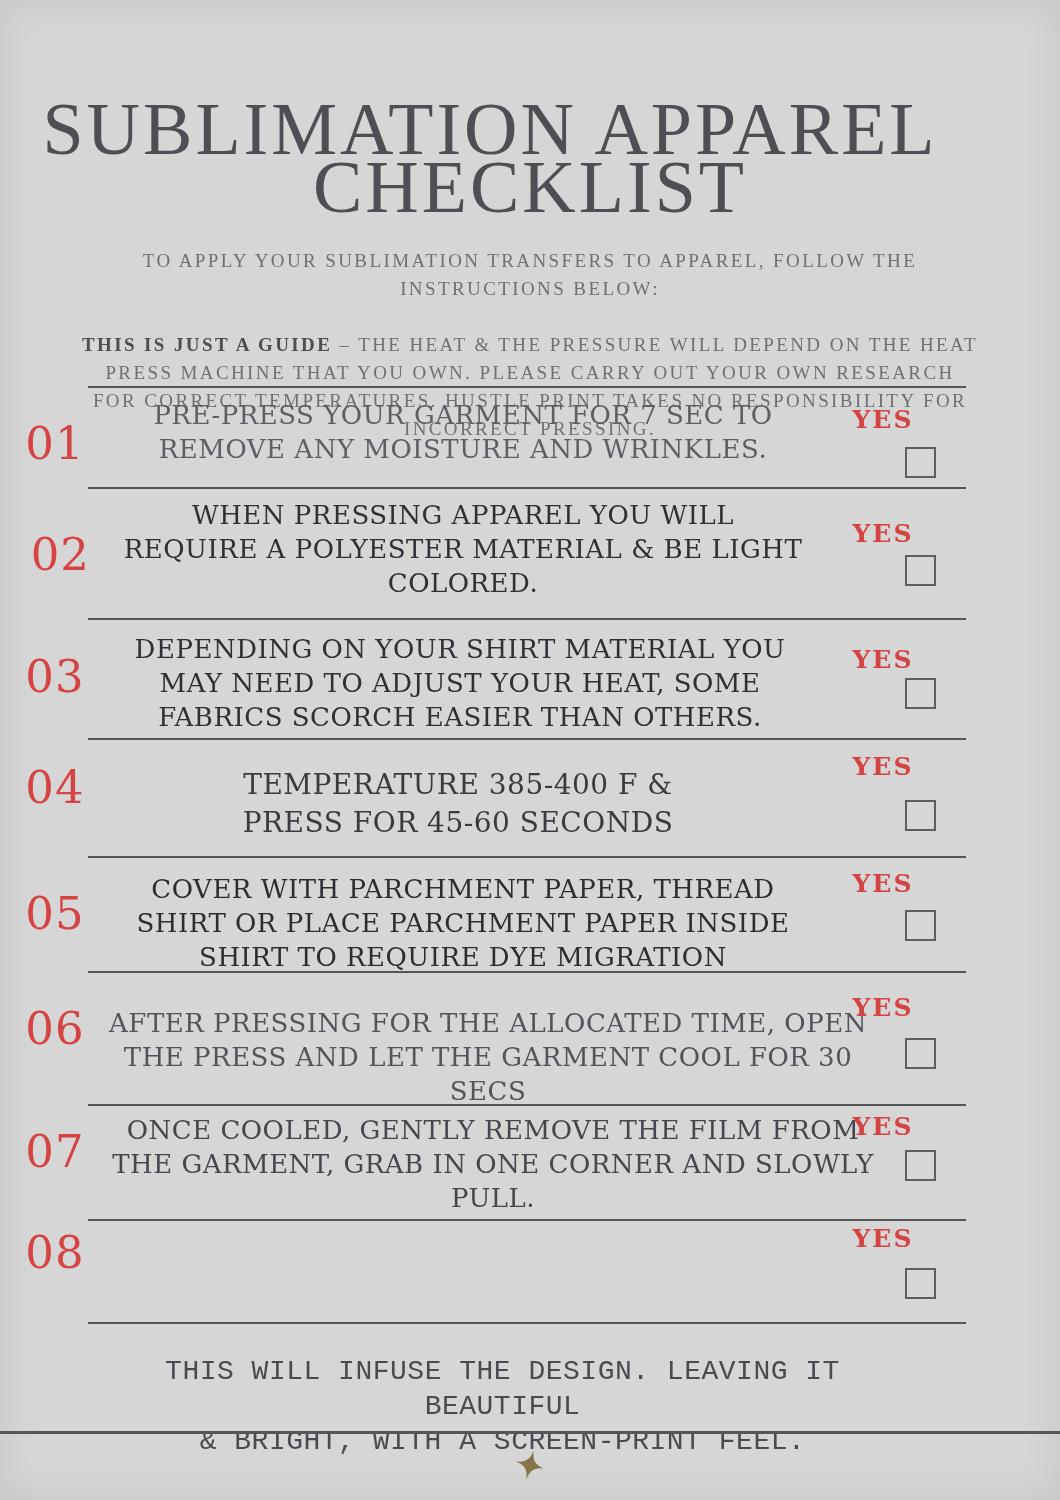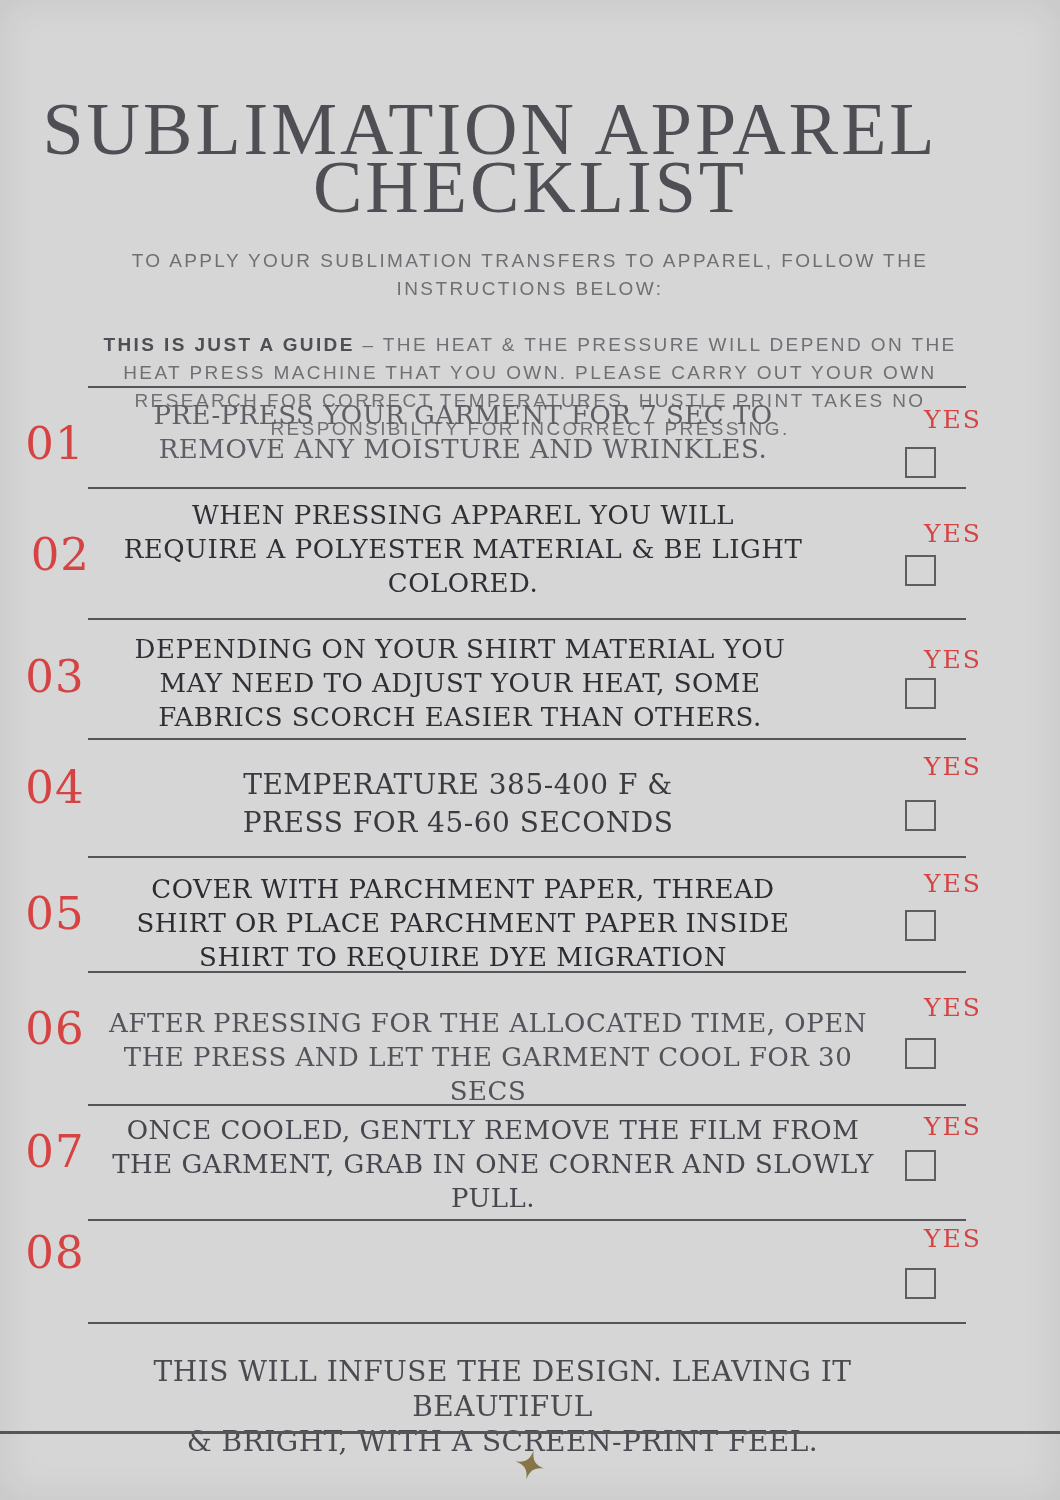--- a/index.html
+++ b/index.html
@@ -30,21 +30,21 @@
   #intro{
     top:200px;left:80px;width:900px;
     text-align:center;
     font-family:"Liberation Sans", sans-serif;
     font-size:19px;
     line-height:28px;
     letter-spacing:2.4px;
     color:#6f6f74;
     white-space:pre-line;
   }
-  #intro .block{display:block;white-space:pre-line;}
+  #intro .block{display:block;white-space:pre-line;font-family:Liberation Serif, serif;}
   #intro strong{font-weight:700;}
   
   .sep{
     left:88px;width:878px;height:2px;
     background:#55555a;
   }
   #bottom-rule{
     left:0;width:1060px;height:3px;
     background:#55555a;
   }
@@ -57,40 +57,42 @@
     letter-spacing:1px;
   }
   .step{
     text-align:center;
     font-size:26px;
     line-height:34px;
     letter-spacing:.5px;
     white-space:pre-line;
   }
   .yes{
-    left:908px;width:90px;
+    left:838px;width:90px;
     text-align:center;
     font-size:25px;
     letter-spacing:2px;
     line-height:1.1;
+    font-weight:bold;
   }
   .box{
     left:905px;width:27px;height:27px;
     border:2px solid #5e5e62;
     background:transparent;
   }
   
   #footer-note{
     top:1354px;left:100px;width:805px;
     text-align:center;
     font-size:28px;
     line-height:35px;
     letter-spacing:.5px;
     white-space:pre-line;
     color:#4a4a51;
+    font-family:Liberation Mono, monospace;
   }
   #sparkle{
     top:1449px;left:515px;width:30px;height:32px;
   }
   #sparkle svg{width:100%;height:100%;transform:rotate(14deg);}
 </style>
 </head>
 <body>
 
 <div id="page" style="background: rgb(215, 214, 214);">

